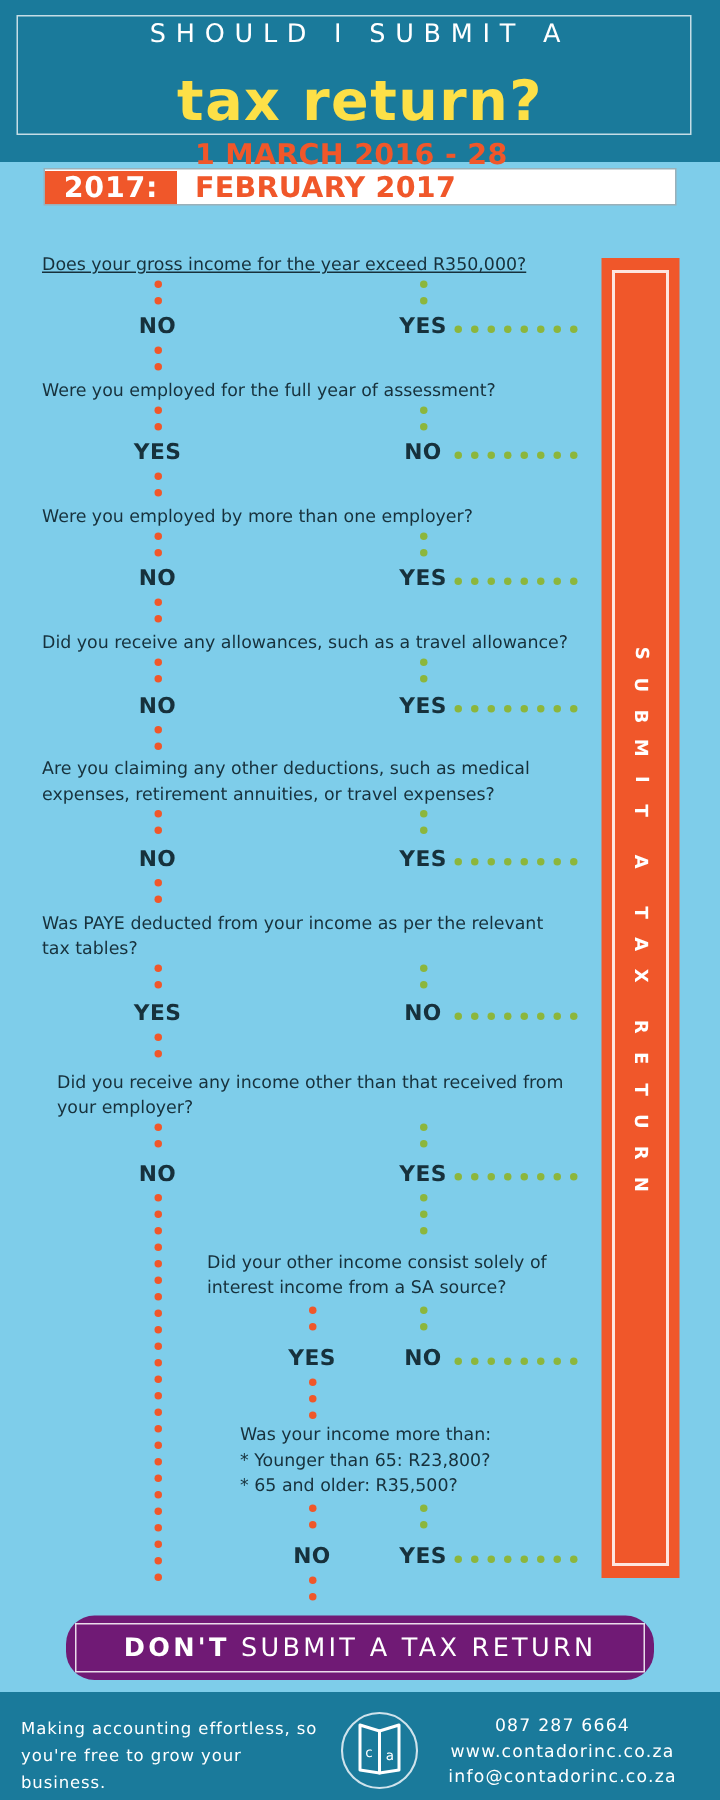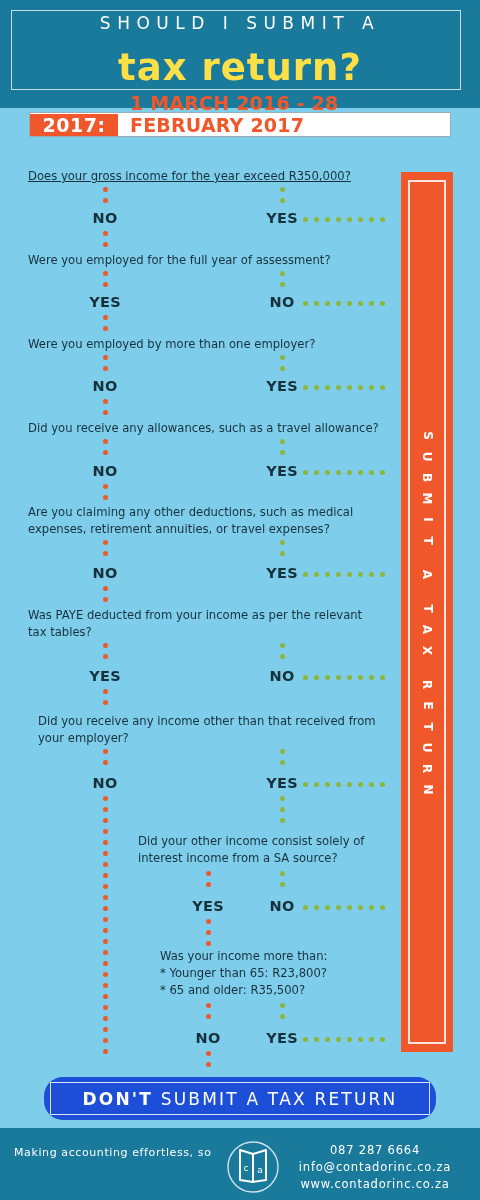--- a/index.html
+++ b/index.html
@@ -48,21 +48,21 @@
   .q{position:absolute;color:#17313c;font-size:11.6px;line-height:17px;
      font-family:"DejaVu Sans","Liberation Sans",sans-serif;}
   .ans{position:absolute;color:#17313c;font-size:14.5px;font-weight:700;
      letter-spacing:.3px;text-align:center;width:60px;}
   .dot{position:absolute;width:5px;height:5px;border-radius:50%;}
   .dot.o{background:#f0572a;}
   .dot.g{background:#8cb63c;}
 
   
   .greenbar{position:absolute;left:44px;top:1077px;width:392px;height:43px;
-    background:#1d4ed8;display:flex;align-items:center;justify-content:center;border-radius:19px;}
+    background:#701a75;display:flex;align-items:center;justify-content:center;border-radius:19px;}
   .greenbar-inner{position:absolute;left:6px;top:5px;right:6px;bottom:5px;
     border:1px solid rgba(255,255,255,.85);box-sizing:border-box;}
   .greenbar-text{position:relative;color:#ffffff;font-size:17px;letter-spacing:2.2px;z-index:2;}
   .greenbar-text b{font-weight:700;}
   .greenbar-text i{font-style:normal;font-weight:400;}
 
   
   .footer{position:absolute;left:0;top:1128px;width:480px;height:72px;background:#1a7a9b;}
   .f-tag{position:absolute;left:14px;top:16px;width:200px;color:#ffffff;
     font-size:11px;line-height:18px;letter-spacing:.6px;}
@@ -300,31 +300,32 @@
     </div>
 
   <div class="greenbar">
     <div class="greenbar-inner"></div>
     <div class="greenbar-text"><b>DON'T</b><i> SUBMIT A TAX RETURN</i></div>
   </div>
 
   <div class="footer">
     <div class="f-tag">
       <div>Making accounting effortless, so</div>
+      <div>you're free to grow your business.</div>
     </div>
     <div class="f-logo">
       <svg width="70" height="54" viewBox="0 0 70 54">
         <circle cx="35" cy="27" r="25" fill="none" stroke="#cfe3ec" stroke-width="1.4"></circle>
         <path d="M35 14 L35 42" stroke="#ffffff" stroke-width="2" fill="none"></path>
         <path d="M35 14 L22 10 L22 40 L35 42 Z" fill="none" stroke="#ffffff" stroke-width="2" stroke-linejoin="round"></path>
         <path d="M35 14 L48 10 L48 40 L35 42 Z" fill="none" stroke="#ffffff" stroke-width="2" stroke-linejoin="round"></path>
         <text x="28" y="31" font-size="9" fill="#ffffff" text-anchor="middle" font-family="DejaVu Sans, sans-serif" id="logo-c">c</text>
         <text x="42" y="33" font-size="9" fill="#ffffff" text-anchor="middle" font-family="DejaVu Sans, sans-serif" id="logo-a">a</text>
       </svg>
     </div>
     <div class="f-contact">
       <div>087 287 6664</div>
+      <div>www.contadorinc.co.za</div>
       <div>info@contadorinc.co.za</div>
-      <div>www.contadorinc.co.za</div>
     </div>
   </div>
 
 </div>
 
 </body></html>

